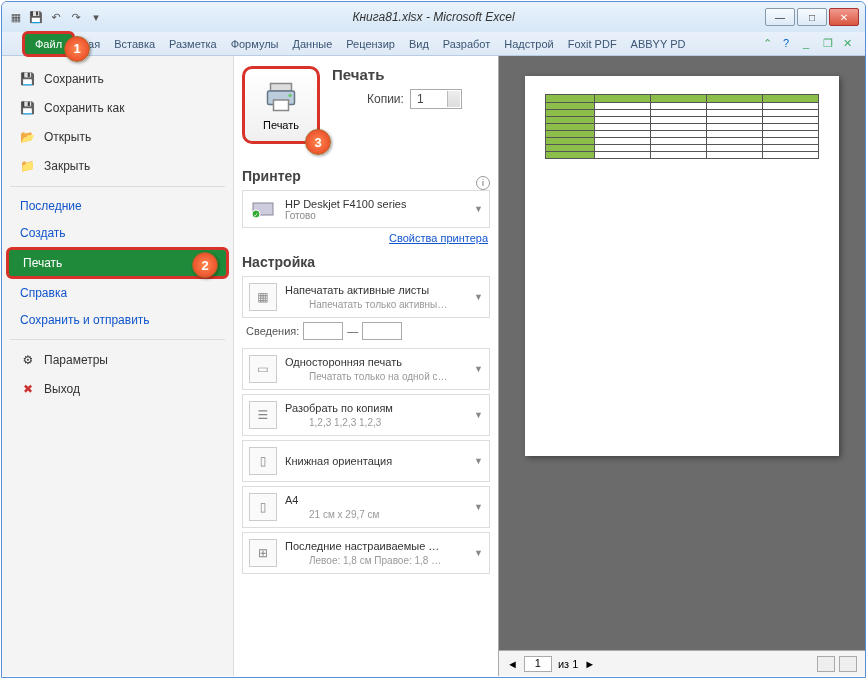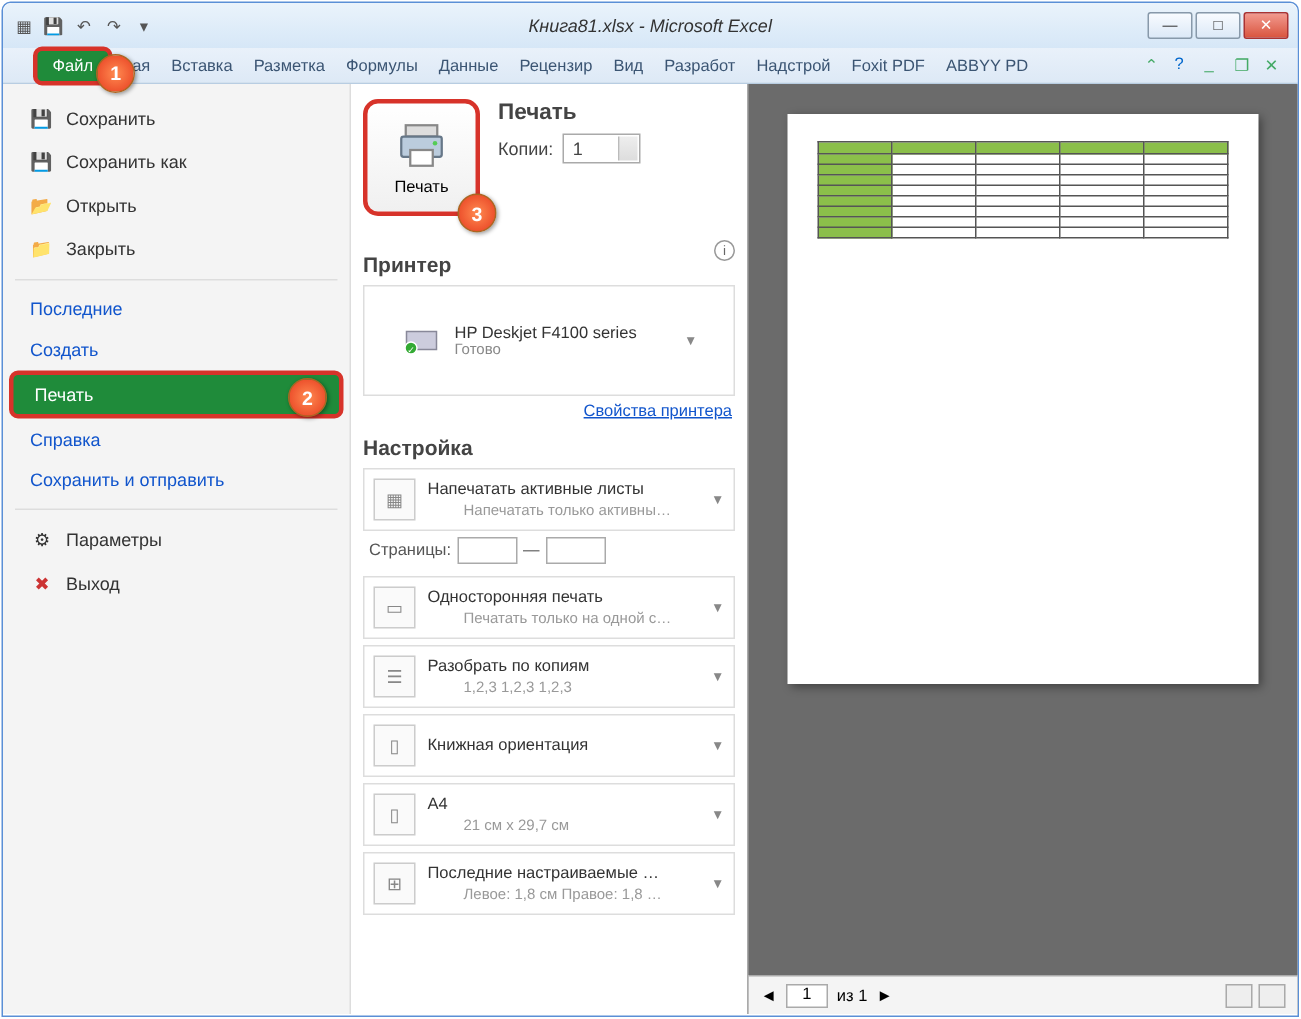--- a/index.html
+++ b/index.html
@@ -33,26 +33,26 @@
 
 .bs-main { flex: 1; display: flex; }
 .bs-settings { width: 264px; padding: 10px 8px; overflow: hidden; }
 .bs-preview { flex: 1; background: #6b6b6b; border-left: 1px solid #aaa; display: flex; flex-direction: column; }
 
 
 .print-block { display: flex; gap: 12px; margin-bottom: 16px; }
 .print-btn { width: 78px; height: 78px; border: 3px solid #d7332a; border-radius: 10px; background: linear-gradient(#fff,#f0f0f0); display: flex; flex-direction: column; align-items: center; justify-content: center; gap: 4px; position: relative; }
 .print-btn svg { width: 36px; height: 36px; }
 .print-title { font-size: 15px; font-weight: bold; color: #444; margin-bottom: 6px; }
-.copies-row { display: flex; align-items: center; gap: 6px; font-size: 12px; color: #444; }
+.copies-row { display: flex; align-items: center; gap: 6px; font-size: 12px; color: #444; margin-left: 35px; }
 .spinner { width: 52px; height: 20px; border: 1px solid #aaa; background: #fff; display: flex; align-items: center; padding: 0 6px; position: relative; }
 .spinner::after { content: ""; position: absolute; right: 1px; top: 1px; bottom: 1px; width: 12px; background: linear-gradient(#eee,#ddd); border-left: 1px solid #bbb; }
 
 .section-h { font-size: 14px; font-weight: bold; color: #444; margin: 8px 0 6px; }
-.printer-row { display: flex; gap: 8px; padding: 24px; border: 1px solid #ddd; align-items: center; }
+.printer-row { display: flex; gap: 8px; padding: 6px; border: 1px solid #ddd; align-items: center; }
 .printer-row .txt { font-size: 11px; color: #333; }
 .printer-row .sub { color: #888; font-size: 10px; }
 .link { color: #1155cc; font-size: 11px; text-align: right; display: block; margin: 4px 2px 10px; text-decoration: underline; }
 
 .opt { display: flex; gap: 8px; padding: 6px; border: 1px solid #ddd; margin-bottom: 4px; align-items: center; }
 .opt .ico { width: 28px; height: 28px; border: 1px solid #ccc; background: #fafafa; display: flex; align-items: center; justify-content: center; font-size: 12px; color: #888; }
 .opt .txt { font-size: 11px; color: #333; line-height: 1.3; }
 .opt .sub { color: #999; font-size: 10px; padding-left: 24px; }
 .pages-row { display: flex; gap: 4px; align-items: center; font-size: 11px; margin: 4px 0 8px; padding-left: 4px; color: #555; }
 .pages-row input { width: 40px; height: 18px; border: 1px solid #aaa; }
@@ -172,21 +172,21 @@
             <div class="print-title">Печать</div>
             <div class="copies-row">
               <span>Копии:</span>
               <div class="spinner">
                   <span>1</span>
                 </div>
             </div>
           </div>
         </div>
 
-        <div style="display:flex;align-items:flex-start">
+        <div style="display:flex;align-items:flex-end">
             <div class="section-h">Принтер</div>
             <span class="info-i">i</span>
           </div>
         <div class="printer-row">
           <svg width="28" height="24">
               <rect x="4" y="6" width="20" height="12" fill="#ccd" stroke="#889"></rect>
               <circle cx="7" cy="17" r="4" fill="#3a3" stroke="#fff"></circle>
               <text x="7" y="20" font-size="6" fill="#fff" text-anchor="middle">✓</text>
             </svg>
           <div class="txt">
@@ -201,21 +201,21 @@
 
         <div class="opt">
           <div class="ico">▦</div>
           <div class="txt">
               <div>Напечатать активные листы</div>
               <div class="sub">Напечатать только активны…</div>
             </div>
           <span class="chev">▼</span>
         </div>
         <div class="pages-row">
-          <span>Страницы:</span>
+          <span>Сведения:</span>
           <input style="">
           <span>—</span>
           <input style="">
         </div>
 
         <div class="opt">
           <div class="ico">▭</div>
           <div class="txt">
               <div>Односторонняя печать</div>
               <div class="sub">Печатать только на одной с…</div>

